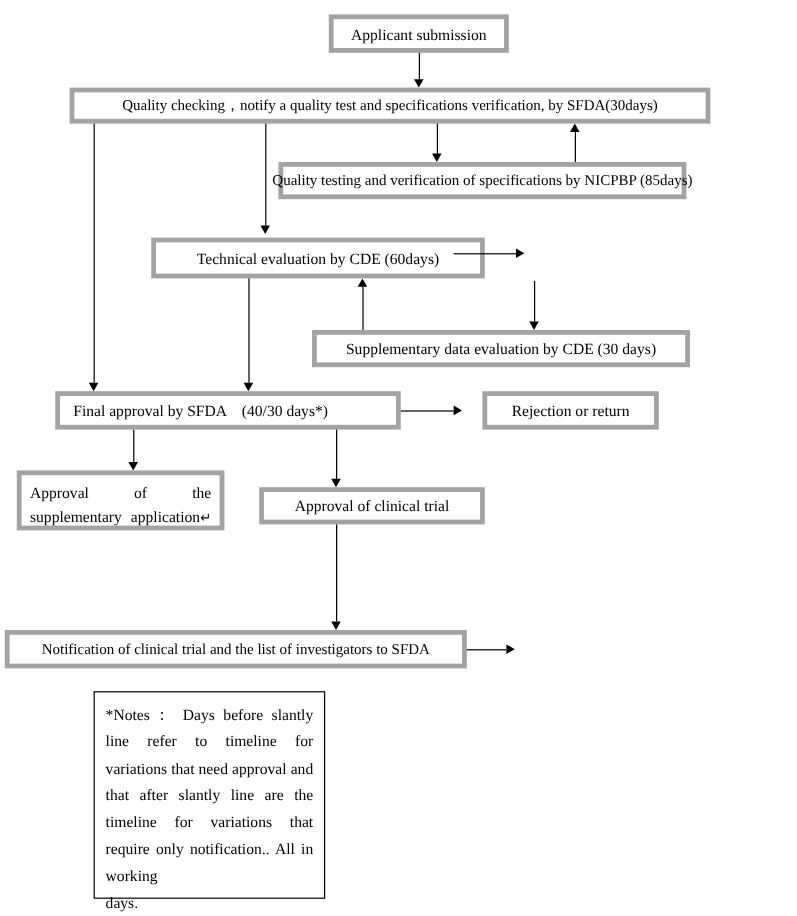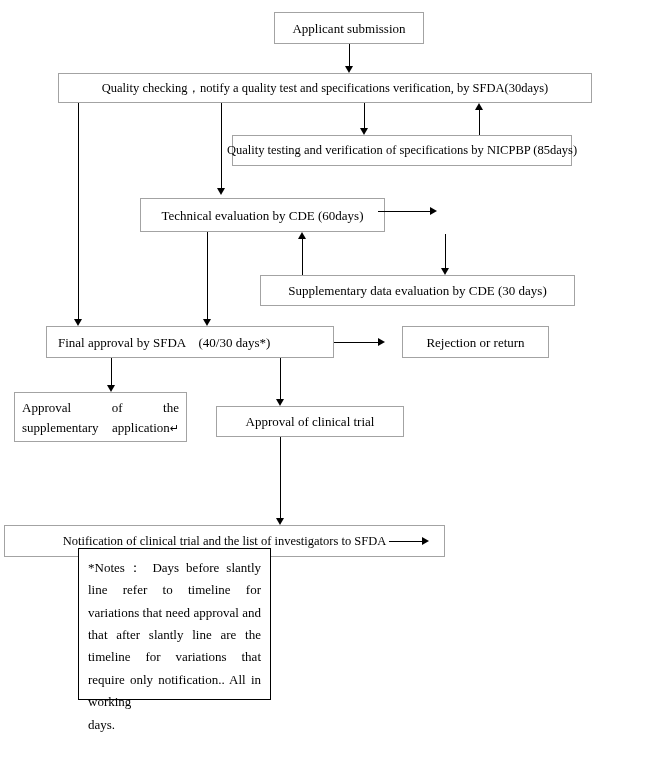--- a/index.html
+++ b/index.html
@@ -11,21 +11,21 @@
     position: relative;
     width: 664px;
     height: 763px;
     background: #ffffff;
     font-family: "Liberation Serif", serif;
     overflow: hidden;
   }
   .node {
     position: absolute;
     box-sizing: border-box;
-    border: 1px solid #a3a3a3;
+    border: 4px solid #a3a3a3;
     background: #ffffff;
     color: #000000;
     font-family: "Liberation Serif", serif;
     font-size: 13px;
     line-height: 1.0;
     display: flex;
     align-items: center;
     justify-content: center;
     text-align: center;
     white-space: nowrap;
@@ -109,21 +109,21 @@
   </div>
 
   <div class="node" style="left:58px; top:73px; width:534px; height:30px; font-size:12.5px;">
     <span>Quality checking，notify a quality test and specifications verification, by SFDA(30days)</span>
   </div>
 
   <div class="node" style="left:232px; top:135px; width:340px; height:31px; font-size:12.5px;">
     <span>Quality testing and verification of specifications by NICPBP (85days)</span>
   </div>
 
-  <div class="node" style="left:140px; top:198px; width:245px; height:34px;">
+  <div class="node" style="left:126px; top:198px; width:278px; height:34px;">
     <span>Technical evaluation by CDE (60days)</span>
   </div>
 
 
   <div class="node" style="left:260px; top:275px; width:315px; height:31px;">
     <span>Supplementary data evaluation by CDE (30 days)</span>
   </div>
 
   <div class="node leftish" style="left:46px; top:326px; width:288px; height:32px; padding-left:11px;">
     <span>Final approval by SFDA　(40/30 days*)</span>
@@ -134,26 +134,26 @@
   </div>
 
   <div class="node justify" style="left:14px; top:392px; width:173px; height:50px;">
     <span>Approval of the supplementary application</span><span class="ret">↵</span>
   </div>
 
   <div class="node" style="left:216px; top:406px; width:188px; height:31px;justify-content:center;">
     <span>Approval of clinical trial</span>
   </div>
 
-  <div class="node" style="left:4px; top:525px; width:441px; height:32px; font-size:12.5px;">
+  <div class="node" style="left:4px; top:525px; width:385px; height:32px; font-size:12.5px;">
     <span>Notification of clinical trial and the list of investigators to SFDA</span>
   </div>
 
 
-  <div class="notes" style="left:78px; top:548px; width:193px; height:152px;">
+  <div class="notes" style="left:78px; top:576px; width:193px; height:173px;">
     <span>*Notes： Days before slantly line refer to timeline for variations that need approval and that after slantly line are the timeline for variations that require only notification.. All in working</span>
     <div class="lastline">days.</div>
   </div>
 
   <div class="vline" style="left:349px; top:44px; height:22px;"></div>
   <div class="arrow-down" style="left:345px; top:66px;"></div>
 
   <div class="vline" style="left:364px; top:103px; height:25px;"></div>
   <div class="arrow-down" style="left:360px; top:128px;"></div>
 

